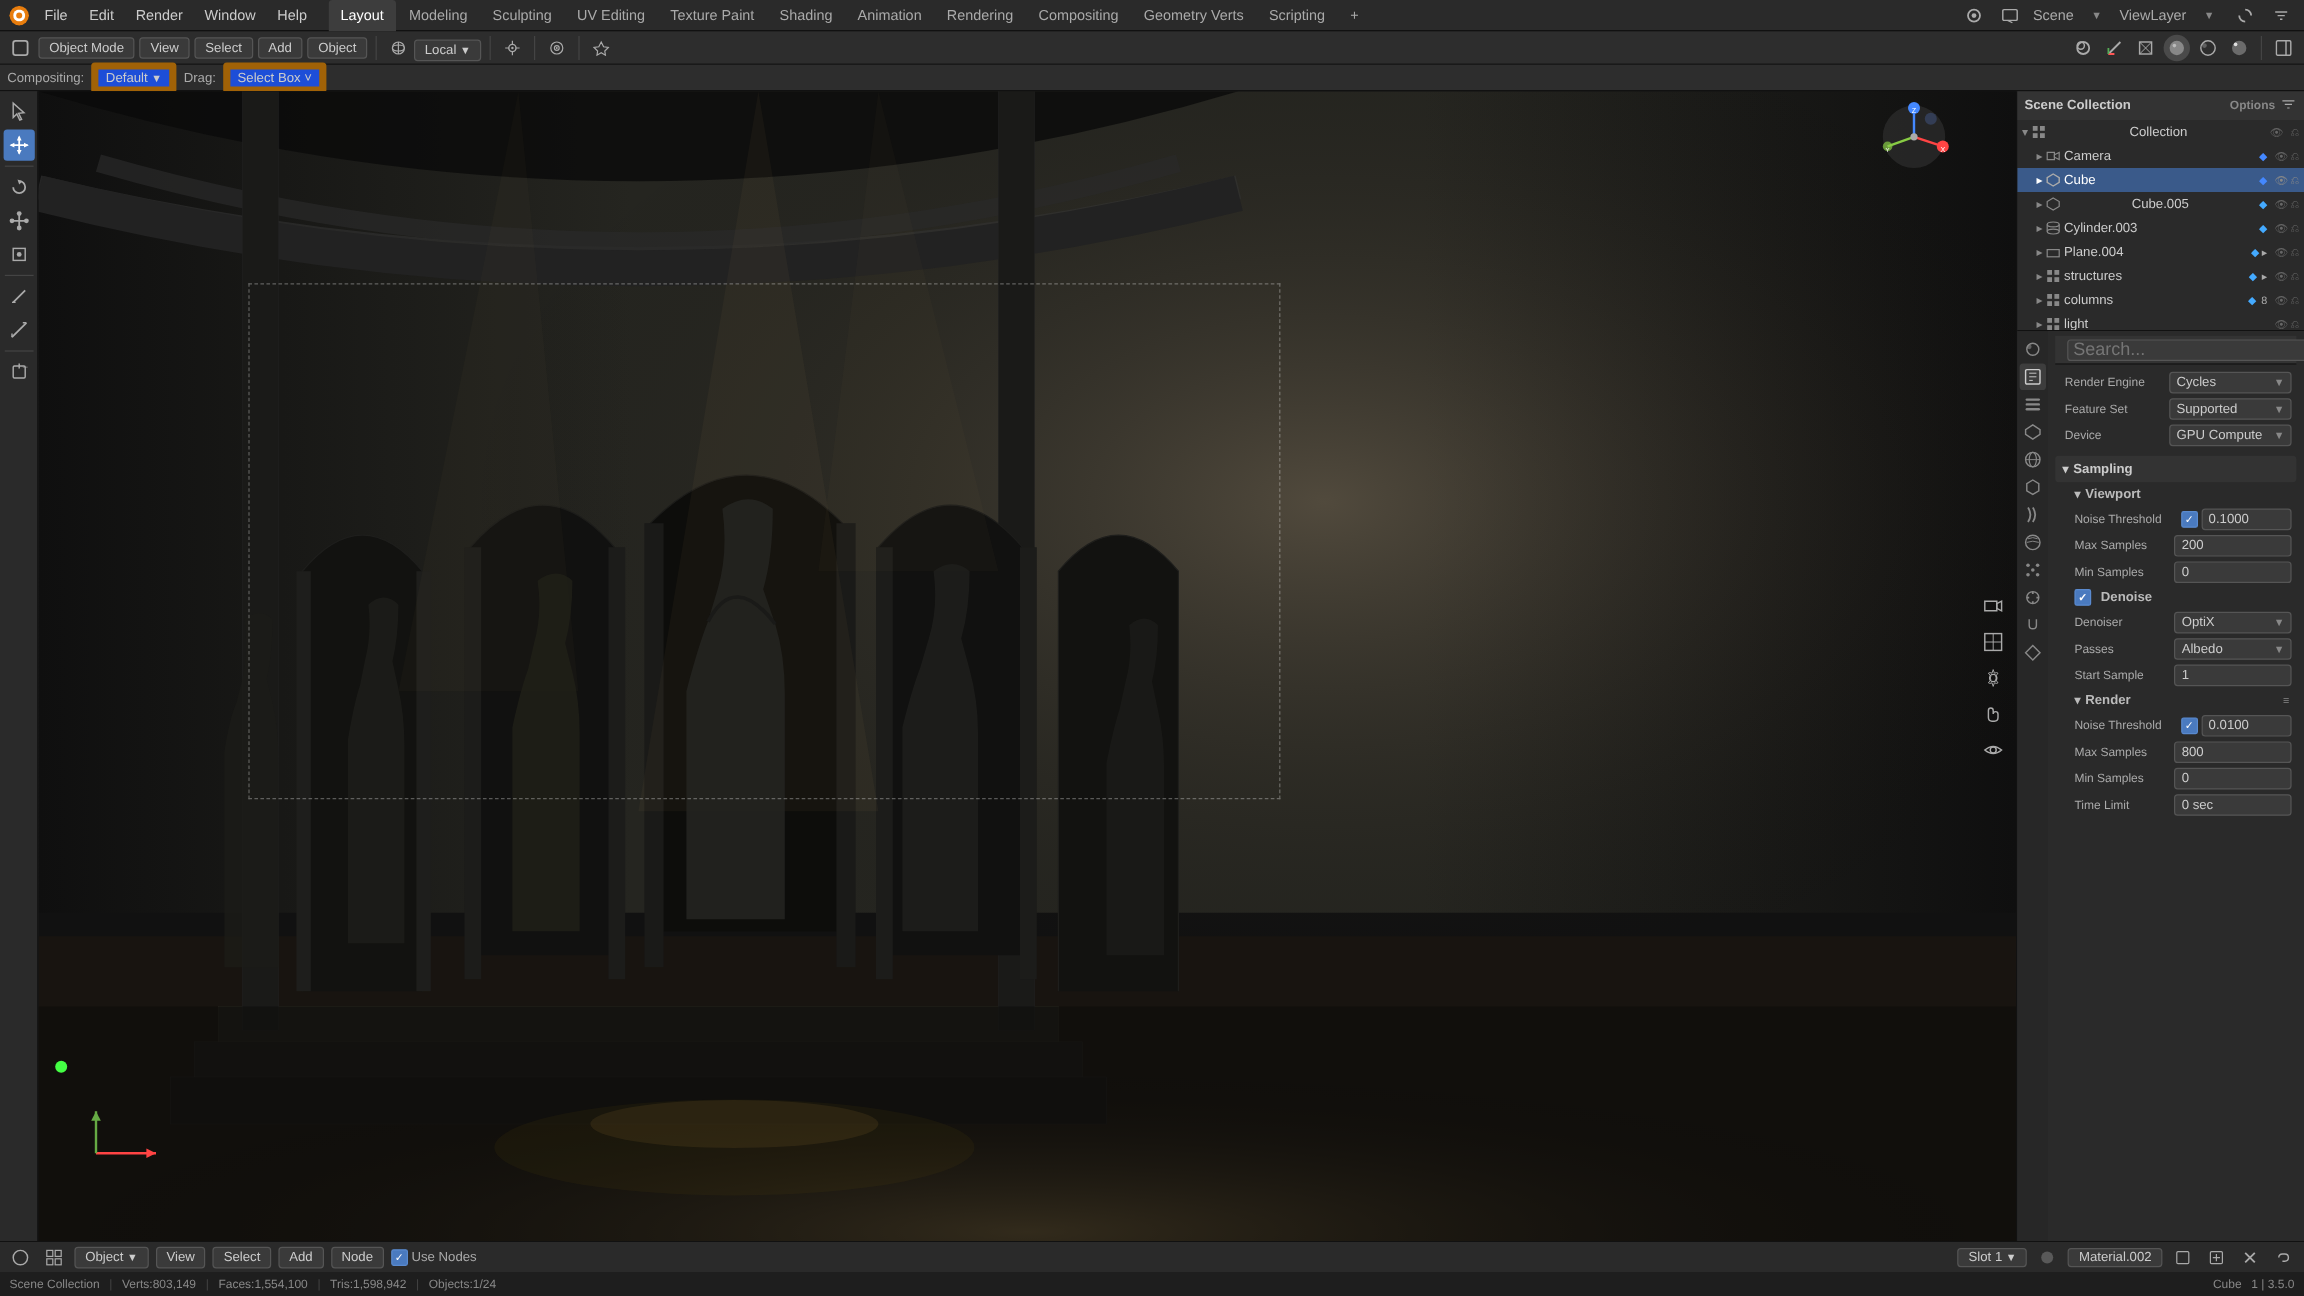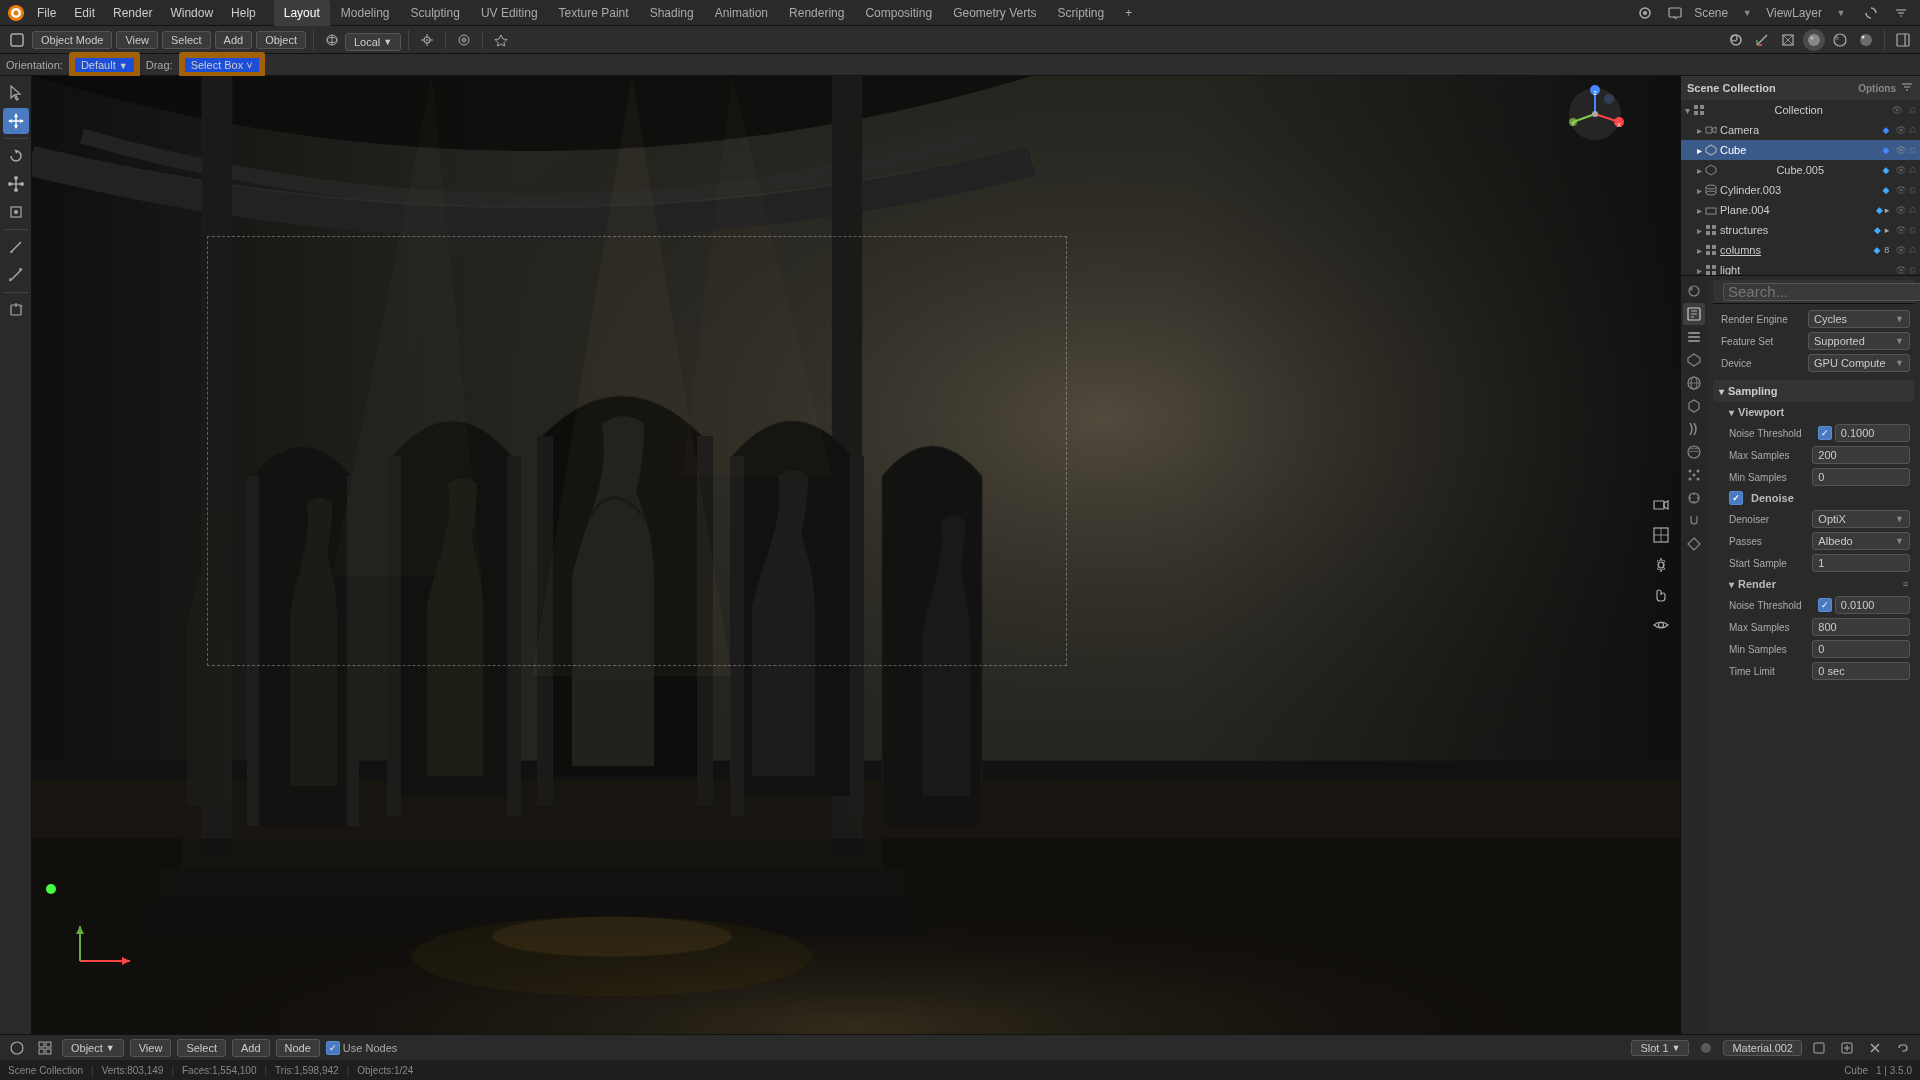--- a/index.html
+++ b/index.html
@@ -616,21 +616,21 @@
     <div class="tb-icon">
       <svg width="14" height="14" viewBox="0 0 14 14">
           <rect x="1" y="1" width="12" height="12" rx="1" fill="none" stroke="#aaa" stroke-width="1.2"></rect>
           <line x1="9" y1="1" x2="9" y2="13" stroke="#aaa" stroke-width="1.2"></line>
         </svg>
     </div>
   </div>
 </div>
 
 <div id="header-row">
-  <span class="header-label">Orientation:</span>
+  <span class="header-label">Compositing:</span>
   <div class="header-dropdown">
     <span>Default</span> <span style="font-size:9px;">▼</span>
   </div>
   <span class="header-label">Drag:</span>
   <div class="header-dropdown">Select Box ˅</div>
 </div>
 
 <div id="main-area">
 
   <div id="left-toolbar">
@@ -971,21 +971,21 @@
       </div>
 
       <div class="outliner-item" style="padding-left:16px;">
         <span style="color:#888;font-size:10px;">▸</span>
         <svg width="14" height="14" viewBox="0 0 14 14">
             <rect x="2" y="2" width="4" height="4" fill="#888"></rect>
             <rect x="8" y="2" width="4" height="4" fill="#888"></rect>
             <rect x="2" y="8" width="4" height="4" fill="#888"></rect>
             <rect x="8" y="8" width="4" height="4" fill="#888"></rect>
           </svg>
-        <span style="flex:1;text-decoration:underline;">columns</span>
+        <span style="flex:1;">columns</span>
         <span style="color:#44aaff;font-size:9px;">◆</span>
         <span style="color:#aaa;font-size:9px; margin-left:2px;">8</span>
         <span style="font-size:9px;color:#666;margin-left:4px;">👁</span>
         <span style="font-size:9px;color:#666;">⎌</span>
       </div>
 
       <div class="outliner-item" style="padding-left:16px;">
         <span style="color:#888;font-size:10px;">▸</span>
         <svg width="14" height="14" viewBox="0 0 14 14">
             <rect x="2" y="2" width="4" height="4" fill="#888"></rect>

